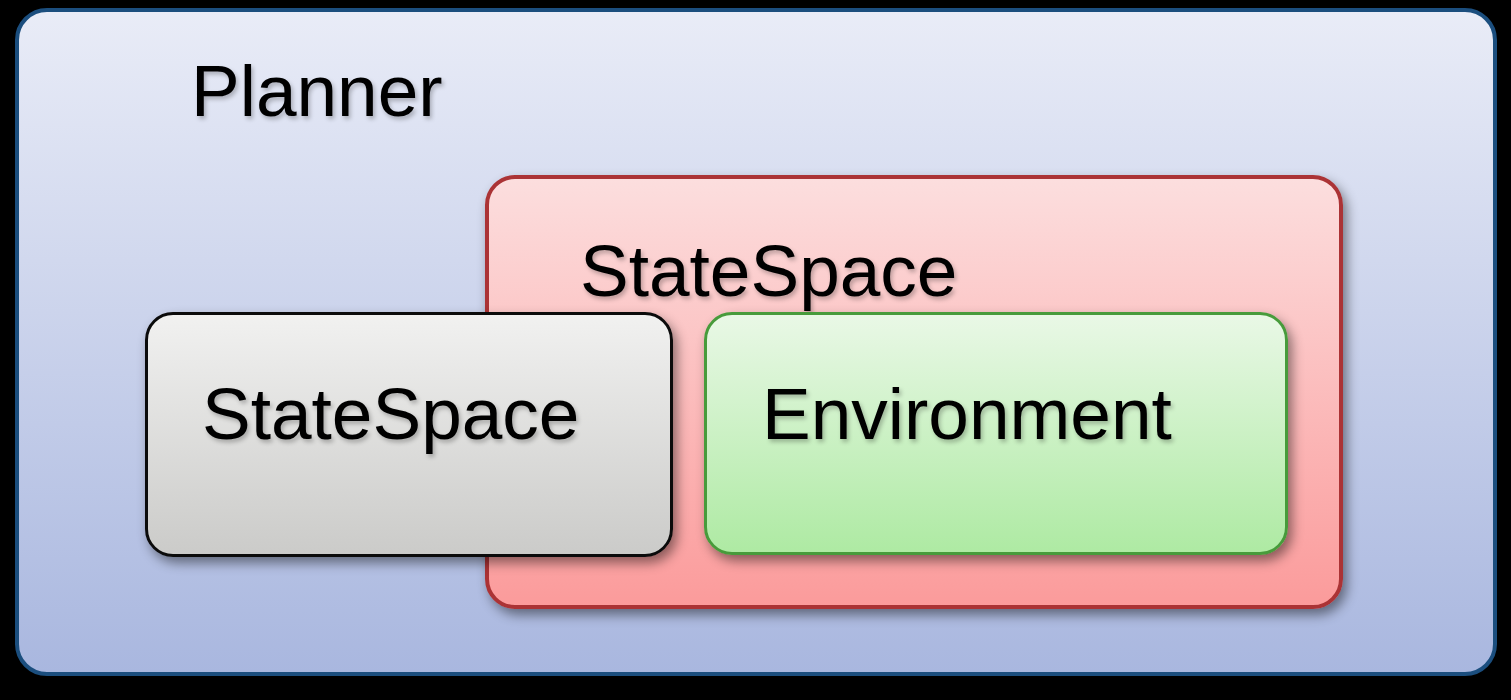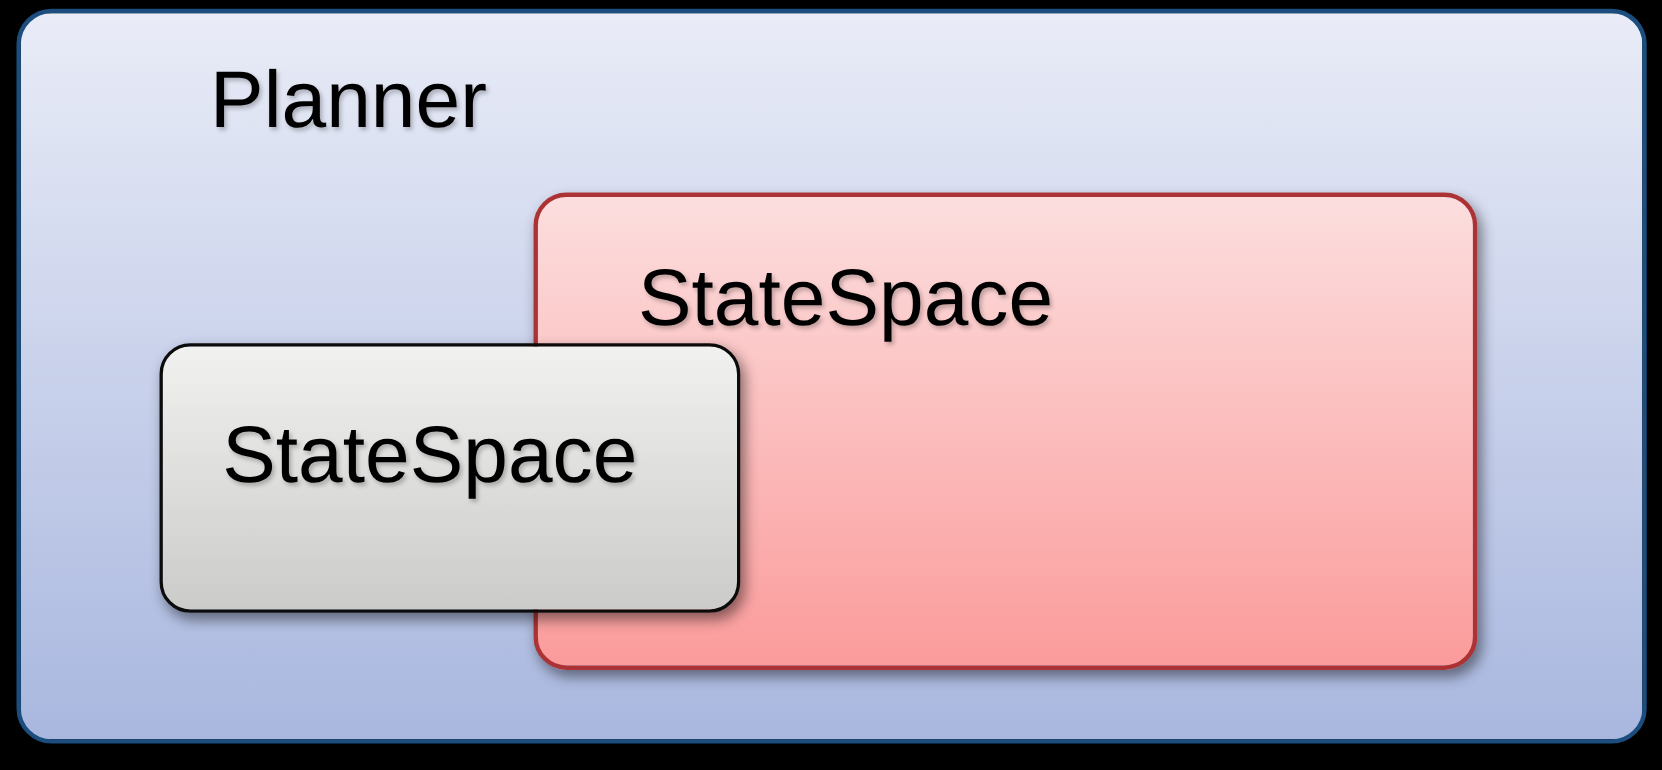--- a/index.html
+++ b/index.html
@@ -69,18 +69,21 @@
 <div class="stage" style="background: rgb(0, 0, 0); padding-left: 14px;">
 
   <div class="box box-planner" style="border-color: rgb(27, 78, 126); background: linear-gradient(rgb(233, 236, 247), rgb(169, 183, 223));">
     <span class="label label-planner" style="color: rgb(0, 0, 0);">Planner</span>
   </div>
 
   <div class="box box-validator" style="border-color: rgb(171, 51, 53); background: linear-gradient(rgb(252, 222, 222), rgb(251, 155, 155));">
     <span class="label label-validator" style="color: rgb(0, 0, 0);">StateSpace</span>
   </div>
 
+  <div class="box box-environment" style="border-color: rgb(71, 155, 59); background: linear-gradient(rgb(233, 248, 230), rgb(174, 234, 163));">
+    <span class="label label-environment" style="color: rgb(0, 0, 0);">Environment</span>
+  </div>
 
   <div class="box box-statespace" style="border-color: rgb(11, 11, 11); background: linear-gradient(rgb(241, 241, 240), rgb(203, 203, 201));">
     <span class="label label-statespace" style="color: rgb(0, 0, 0);">StateSpace</span>
   </div>
 
 </div>
 
 </body></html>

